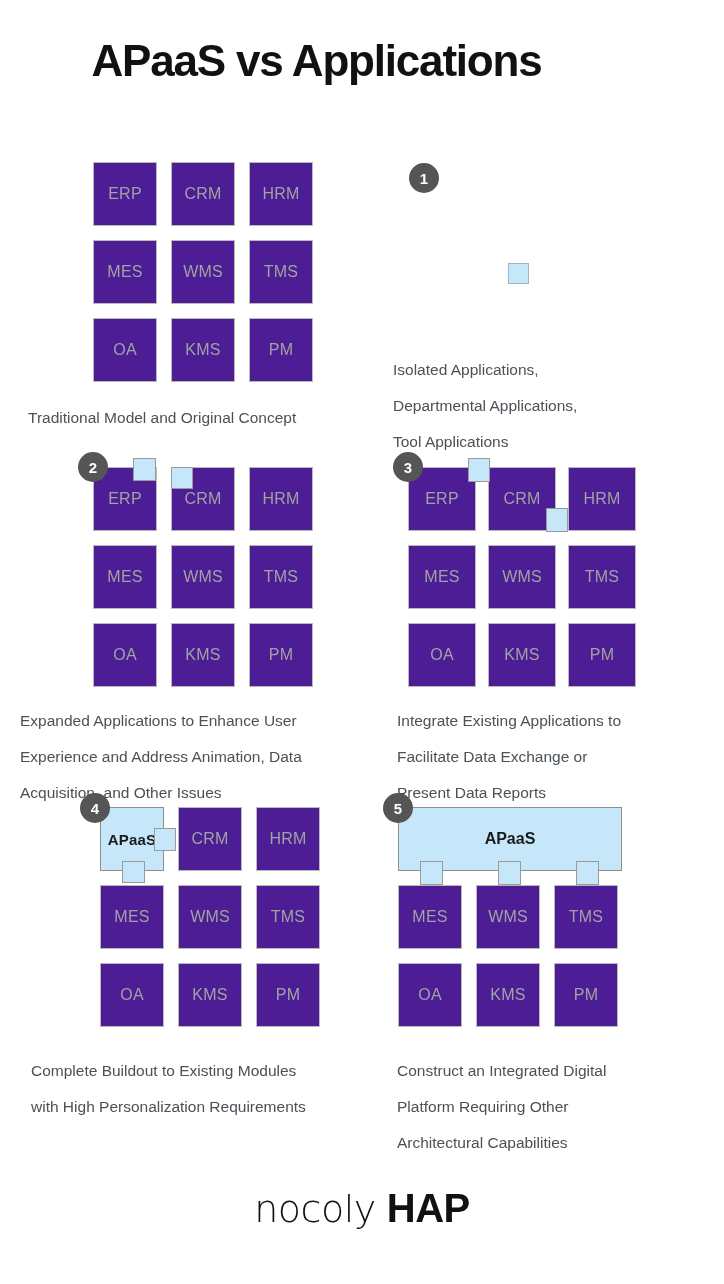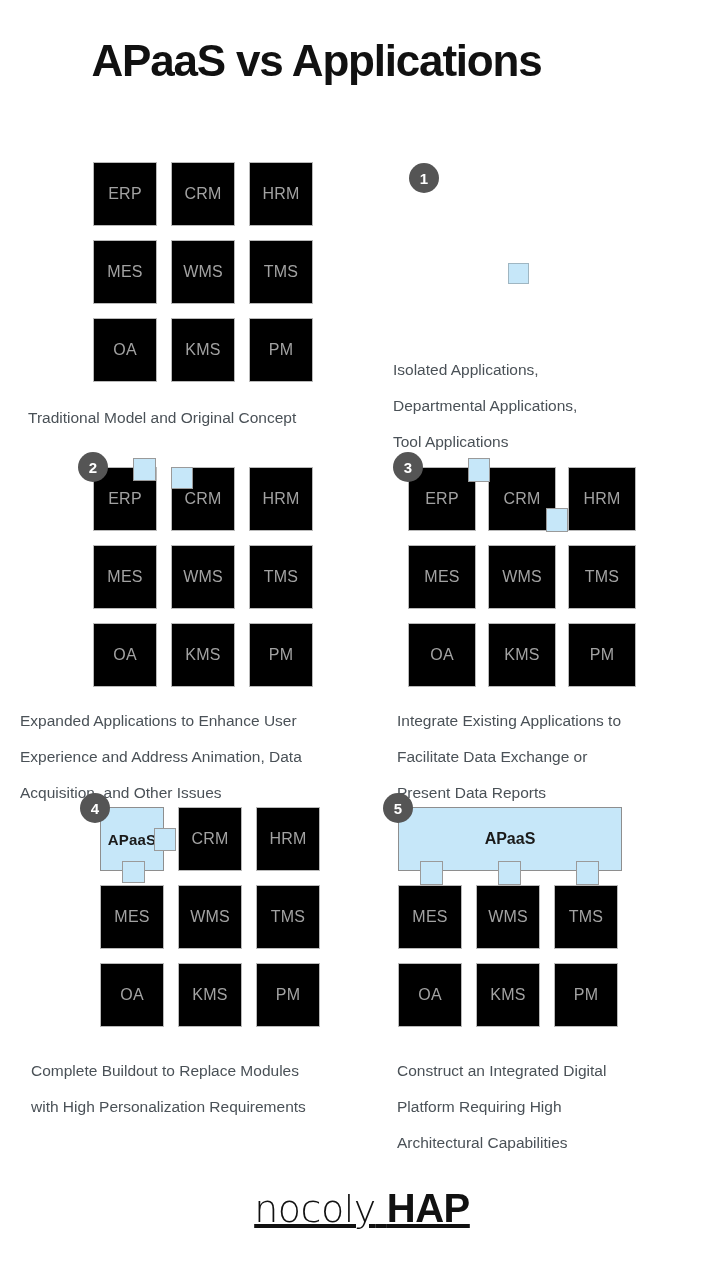--- a/index.html
+++ b/index.html
@@ -46,21 +46,21 @@
     gap: 14px 14px;
   }
   .grid.wide {
     grid-template-columns: repeat(3, 68px);
     grid-template-rows: repeat(3, 64px);
     gap: 14px 12px;
   }
 
   .module {
     border: 1.5px solid #b9b9b9;
-    background: #000000;
+    background: #4c1d95;
     display: flex;
     align-items: center;
     justify-content: center;
     font-size: 16px;
     color: #a2a2a2;
     letter-spacing: 0.2px;
     box-sizing: border-box;
   }
   .module.apaas {
     background: #c6e7f9;
@@ -126,21 +126,20 @@
   
   #footer-logo {
     position: absolute;
     top: 1186px;
     left: 0;
     width: 724px;
     text-align: center;
     font-size: 40px;
     color: #111111;
     letter-spacing: 0px;
-    text-decoration: underline;
   }
   #footer-logo .thin {
     font-weight: 300;
     font-family: "DejaVu Sans", sans-serif;
     font-size: 38px;
     letter-spacing: -0.5px;
   }
   #footer-logo .bold {
     font-weight: bold;
     font-size: 40px;
@@ -236,21 +235,21 @@
       <div class="module">KMS</div>
       <div class="module">PM</div>
     </div>
 
     <div class="connector" style="left:54px; top:21px; width:22px; height:23px;"></div>
 
     <div class="connector" style="left:22px; top:54px; width:23px; height:22px;"></div>
   </div>
 </div>
 <div class="badge" style="left:80px; top:793px;">4</div>
-<div class="caption" style="left:31px; top:1053px; width:370px;">Complete Buildout to Replace Modules
+<div class="caption" style="left:31px; top:1053px; width:370px;">Complete Buildout to Existing Modules
 with High Personalization Requirements</div>
 
 <div class="panel" style="left:398px; top:807px;">
   <div class="grid-wrap">
 
     <div class="apaas-bar" style="left:0px; top:0px; width:224px; height:64px;">APaaS</div>
 
     <div class="grid" style="padding-top:78px;">
       <div class="module">MES</div>
       <div class="module">WMS</div>
@@ -260,18 +259,18 @@
       <div class="module">PM</div>
     </div>
 
     <div class="connector" style="left:22px; top:54px; width:23px; height:24px;"></div>
     <div class="connector" style="left:100px; top:54px; width:23px; height:24px;"></div>
     <div class="connector" style="left:178px; top:54px; width:23px; height:24px;"></div>
   </div>
 </div>
 <div class="badge" style="left:383px; top:793px;">5</div>
 <div class="caption" style="left:397px; top:1053px; width:300px;">Construct an Integrated Digital
-Platform Requiring High
+Platform Requiring Other
 Architectural Capabilities</div>
 
 <div id="footer-logo">
   <span class="thin">nocoly</span><span>&nbsp;</span><span class="bold">HAP</span>
 </div>
 
 </body></html>

